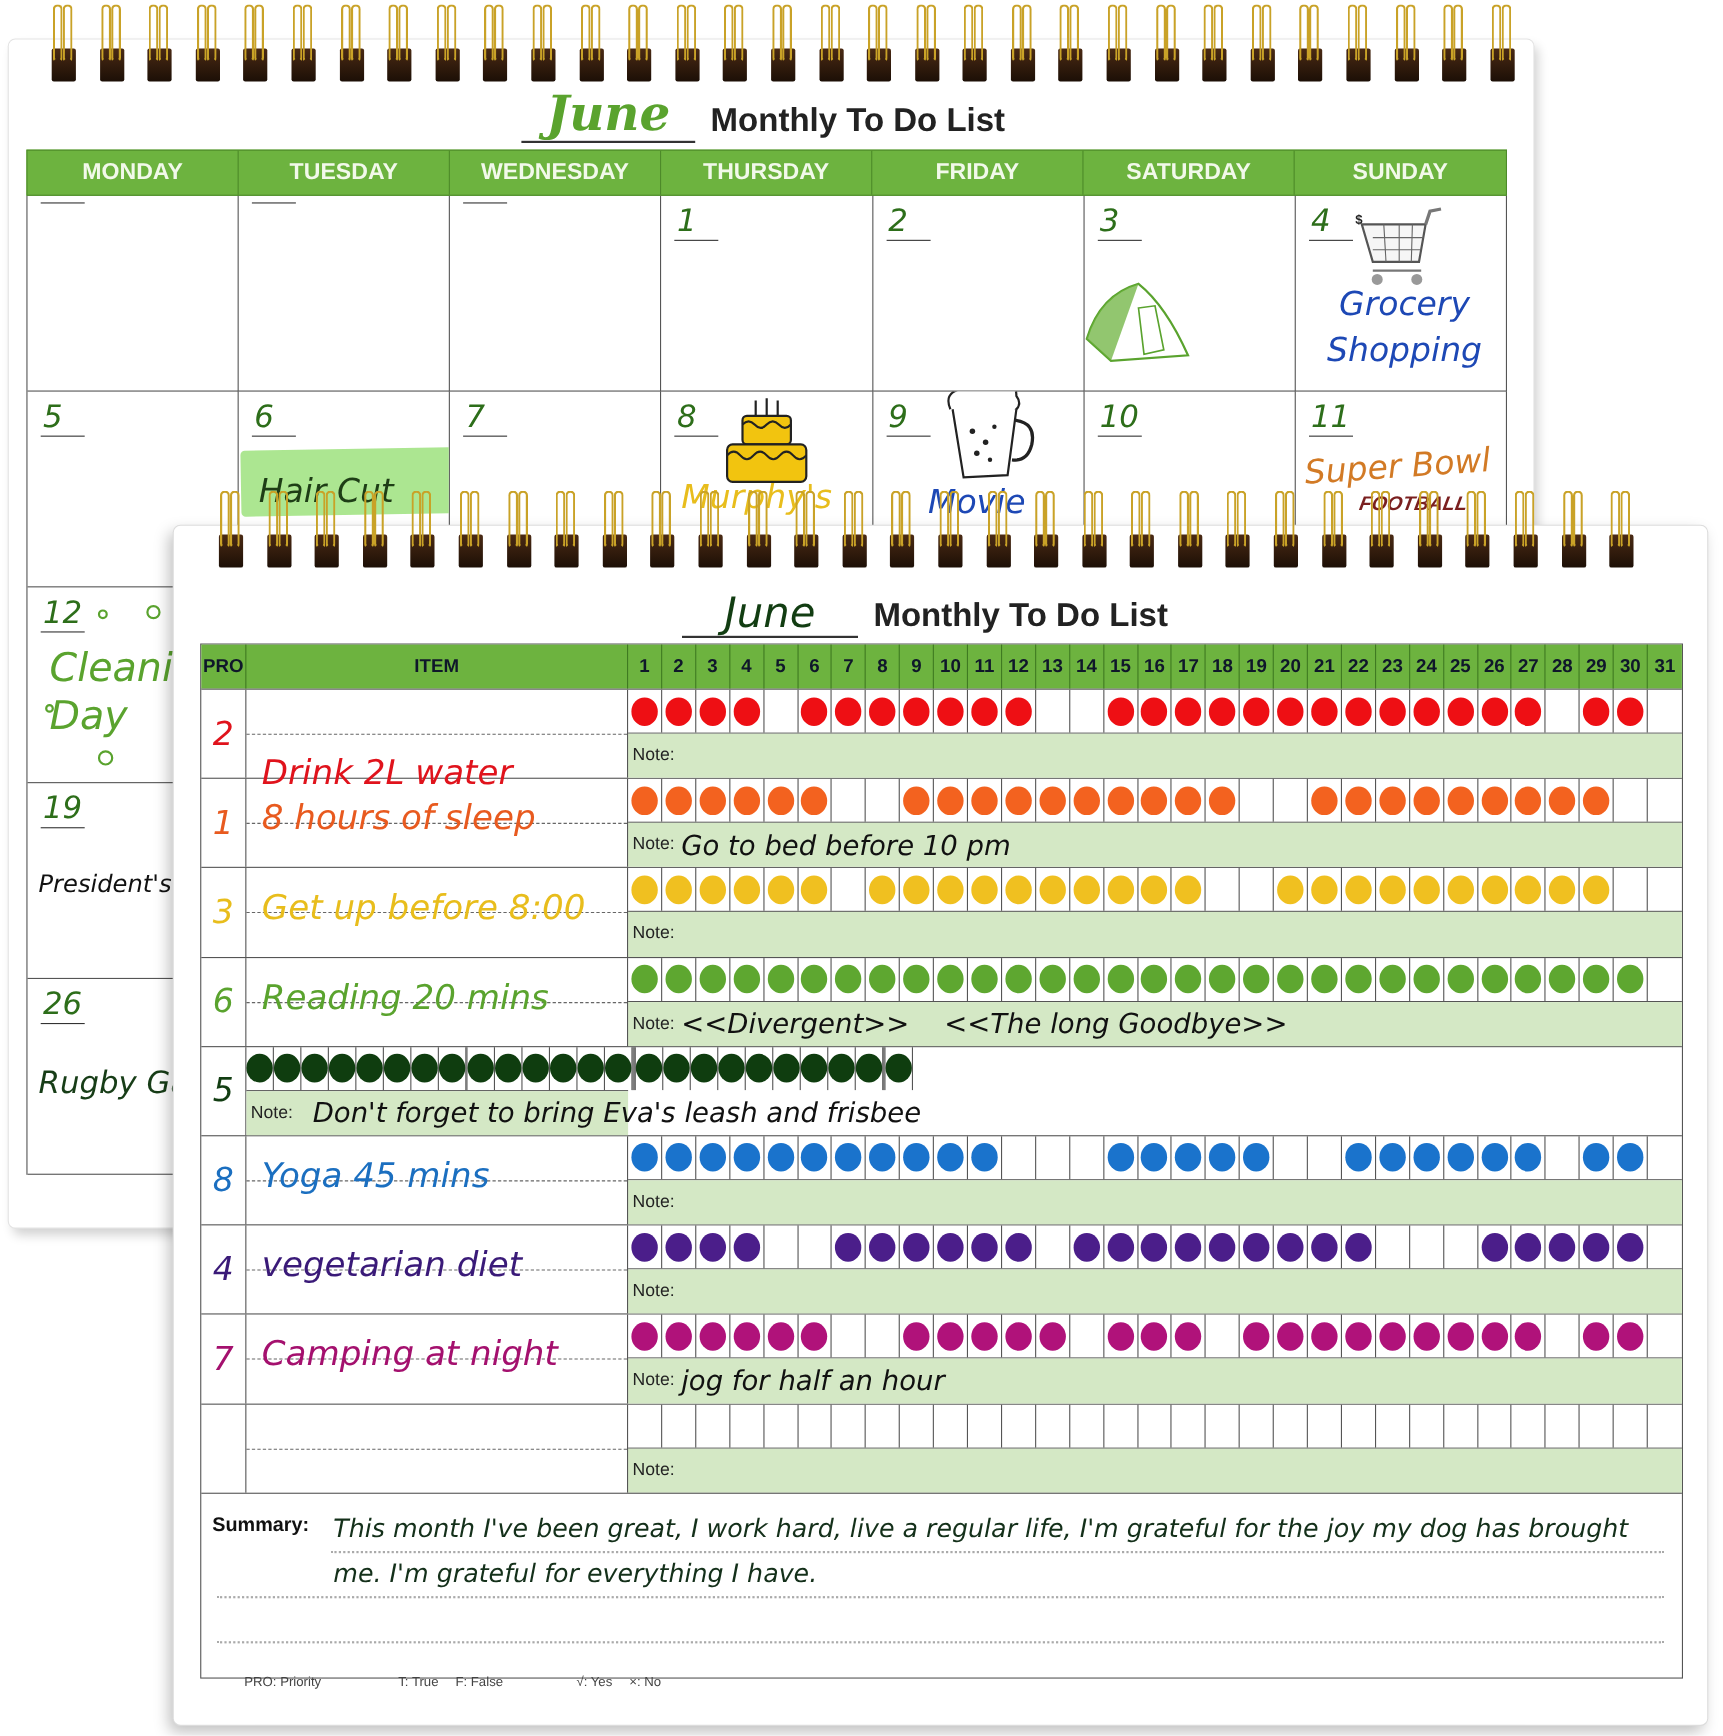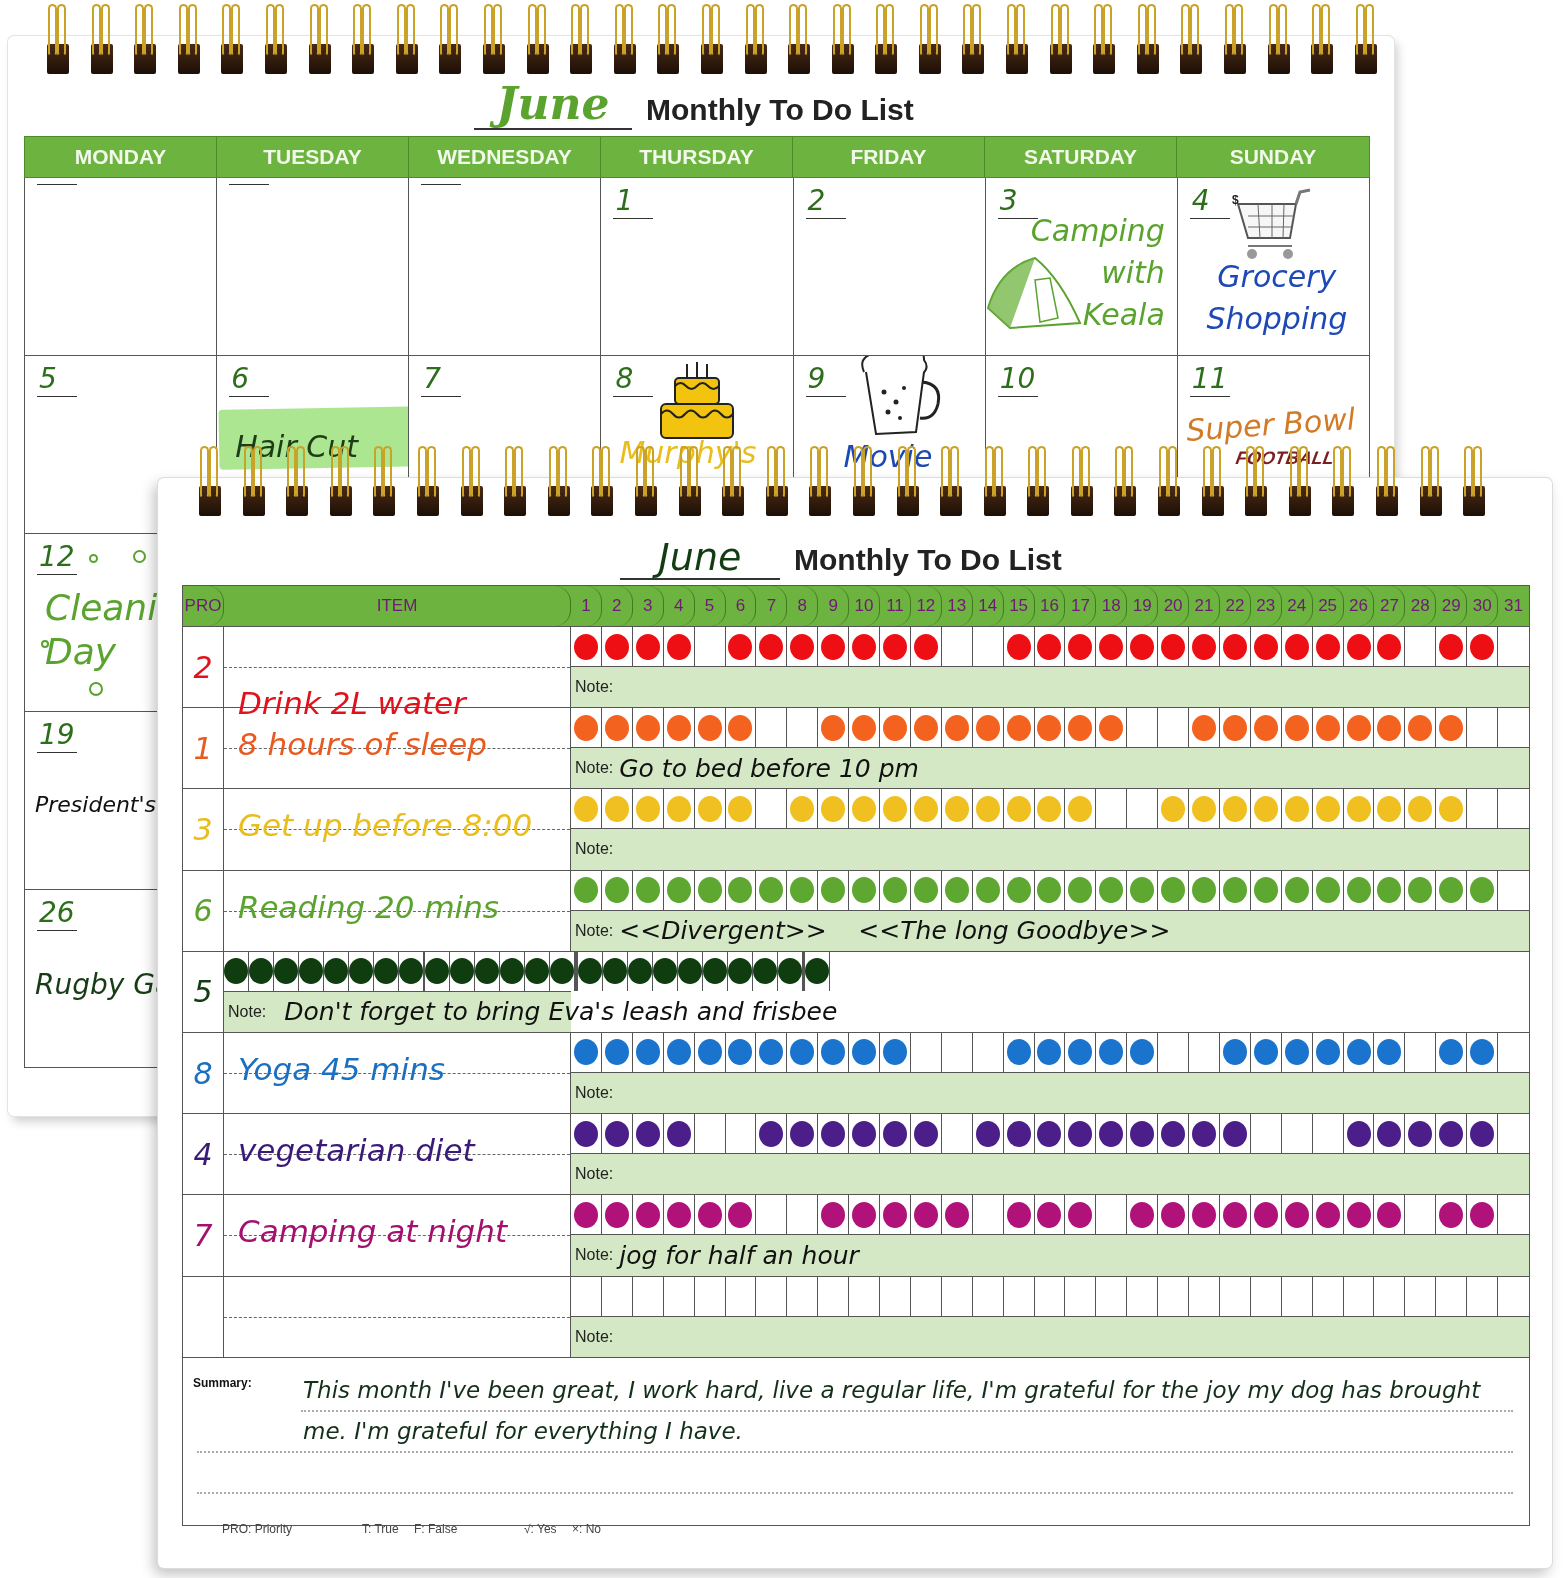--- a/index.html
+++ b/index.html
@@ -36,39 +36,39 @@
   .front-sheet {
     position: absolute; left: 158px; top: 478px; width: 1394px; height: 1090px;
     background: #fff; border-radius: 6px;
     box-shadow: 0 0 0 1px #dcdcdc, -4px 6px 14px rgba(0,0,0,0.25);
   }
   .front-title { position: absolute; left: 620px; top: 536px; height: 44px; display: flex; align-items: flex-end; gap: 14px; }
   .front-title .month-hand { font-family: "DejaVu Sans", sans-serif; font-style: italic; font-weight: normal; font-size: 38px; color: #123d12; width: 160px; line-height: 42px; }
 
   .tracker { position: absolute; left: 182px; top: 585px; width: 1348px; border: 1.5px solid #555; }
   .tr-head { display: grid; grid-template-columns: 41px 347px repeat(31, 1fr); height: 40px; background: #6db33f; }
-  .tr-head div { color: #701a75; font-weight: normal; font-size: 17px; display: flex; align-items: center; justify-content: center; border-right: 1px solid #3f7a21; border-radius: 16px; }
+  .tr-head div { color: #0f172a; font-weight: bold; font-size: 17px; display: flex; align-items: center; justify-content: center; border-right: 1px solid #3f7a21; }
   .tr-head div:last-child { border-right: none; }
 
   .tr-row { display: grid; grid-template-columns: 41px 347px 1fr; height: 81.2px; border-top: 1.5px solid #555; }
   .tr-pro { border-right: 1.5px solid #555; display: flex; align-items: center; justify-content: center; font-family: "DejaVu Sans", sans-serif; font-style: italic; font-size: 30px; }
   .tr-item { position: relative; border-right: 1.5px solid #555; }
   .tr-item .dash { position: absolute; left: 0; right: 0; top: 40px; border-top: 1.5px dashed #666; }
   .tr-item .label { position: absolute; left: 14px; top: 18px; font-family: "DejaVu Sans", sans-serif; font-style: italic; font-size: 31px; background: transparent; white-space: nowrap; }
   .tr-right { display: flex; flex-direction: column; }
   .tr-days { display: grid; grid-template-columns: repeat(31, 1fr); height: 40px; border-bottom: 1.5px solid #555; }
   .tr-days .d { border-right: 1px solid #555; display: flex; align-items: center; justify-content: center; }
   .tr-days .d:last-child { border-right: none; }
   .dot { width: 24px; height: 26px; border-radius: 50%; }
   .tr-note { flex: 1; background: #d4e8c5; display: flex; align-items: center; padding-left: 4px; }
   .tr-note .nlabel { font-size: 16px; color: #222; margin-right: 6px; }
   .tr-note .ntext { font-family: "DejaVu Sans", sans-serif; font-style: italic; font-size: 25px; color: #111; }
 
   .summary { position: relative; height: 168px; border-top: 1.5px solid #555; padding: 18px 10px 0 10px; }
-  .summary .slabel { position: absolute; left: 10px; top: 18px; font-weight: bold; font-size: 12px; color: #111; }
+  .summary .slabel { position: absolute; left: 10px; top: 18px; font-weight: bold; font-size: 18px; color: #111; }
   .summary .sline { position: absolute; left: 14px; right: 16px; border-top: 2px dotted #aaa; }
   .summary .stext { position: absolute; left: 120px; right: 20px; top: 12px; font-family: "DejaVu Sans", sans-serif; font-style: italic; font-size: 23px; line-height: 41px; color: #14301a; }
 
   .legend { position: absolute; left: 195px; top: 1522px; font-size: 12px; color: #444; display: flex; }
   .legend span { display: inline-block; }
 </style>
 </head>
 <body>
 
 <div class="back-sheet"></div>
@@ -262,21 +262,20 @@
     <div class="cal-cell">
         <span class="cal-num">2</span>
       </div>
     <div class="cal-cell">
       <span class="cal-num">3</span>
       <svg style="position:absolute;left:-6px;top:60px;" width="110" height="95" viewBox="0 0 110 95">
         <path d="M8 70 Q20 30 55 20 Q80 40 100 85 L30 90 Z" fill="none" stroke="#5aa32e" stroke-width="2"></path>
         <path d="M8 70 Q20 30 55 20 L30 90 Z" fill="#6db33f" opacity="0.75"></path>
         <path d="M55 42 L70 40 L78 80 L60 84 Z" fill="none" stroke="#5aa32e" stroke-width="1.5"></path>
       </svg>
-      <div class="cal-note" style="right:12px; top:32px; width:140px; text-align:right; color:#5aa32e;">Camping with Keala</div>
     </div>
     <div class="cal-cell">
       <span class="cal-num">4</span>
       <svg style="position:absolute;left:50px;top:8px;" width="86" height="80" viewBox="0 0 86 80">
         <path d="M10 18 L68 18 L62 52 L20 52 Z" fill="#f6f6f6" stroke="#555" stroke-width="2"></path>
         <path d="M68 18 L72 6 L82 4" fill="none" stroke="#777" stroke-width="3"></path>
         <line x1="20" y1="30" x2="66" y2="30" stroke="#666"></line>
           <line x1="20" y1="41" x2="64" y2="41" stroke="#666"></line>
         <line x1="30" y1="18" x2="32" y2="52" stroke="#666"></line>
           <line x1="44" y1="18" x2="44" y2="52" stroke="#666"></line>

